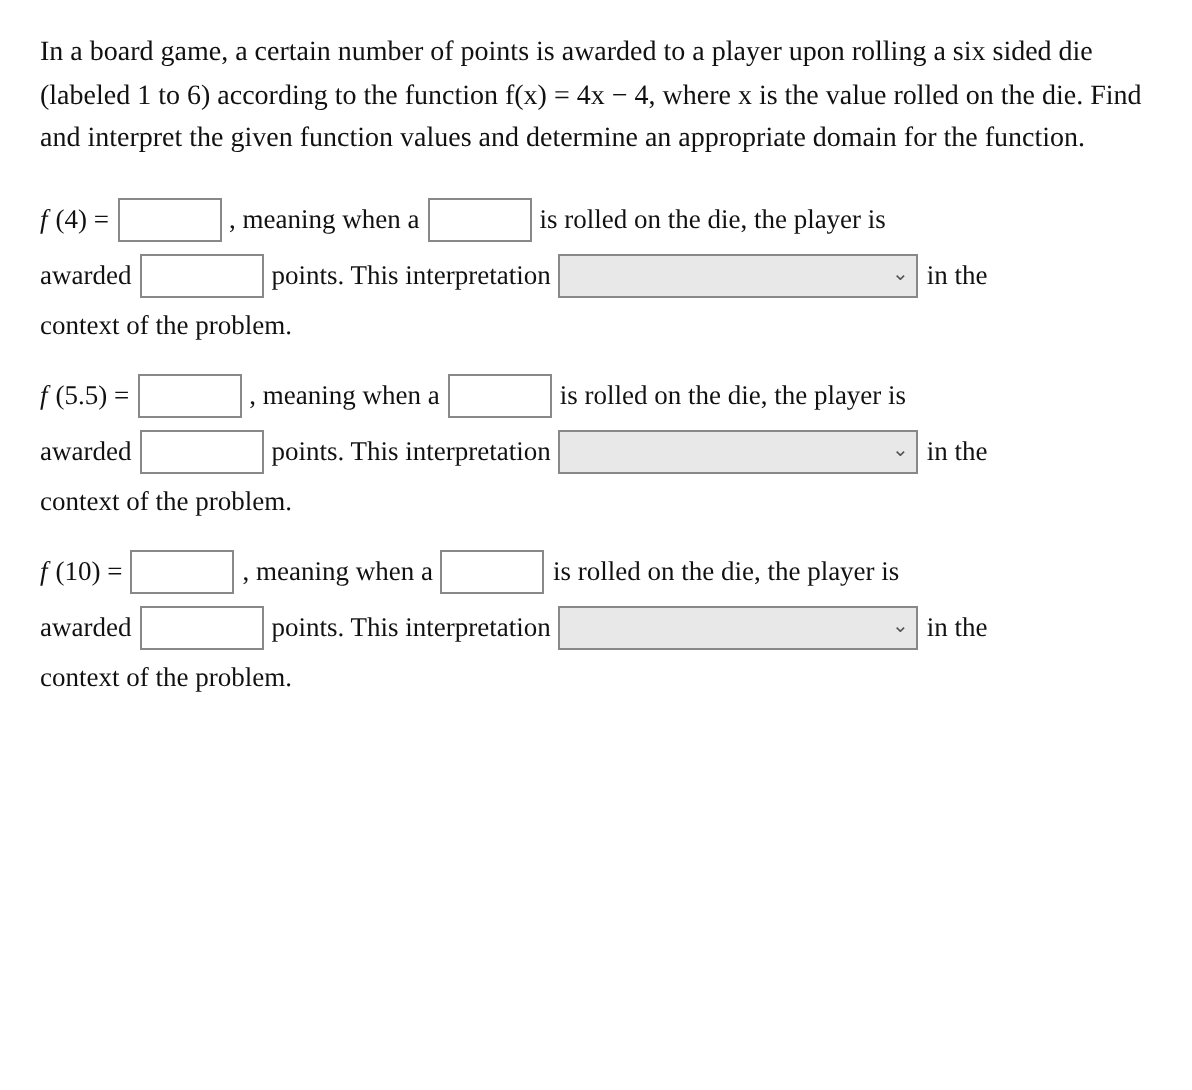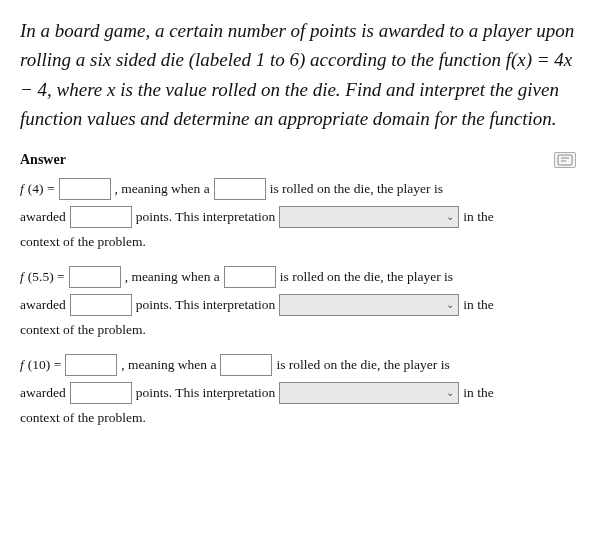--- a/index.html
+++ b/index.html
@@ -12,24 +12,23 @@
       font-family: Georgia, 'Times New Roman', serif;
       font-size: 14px;
       background: #fff;
       color: #111;
       width: 596px;
       min-height: 545px;
       padding: 16px 20px;
     }
 
     .problem-text {
-      font-size: 19px;
+      font-size: 14px;
       line-height: 1.55;
       margin-bottom: 18px;
-      font-style: italic;
     }
 
     .answer-section {
       margin-top: 6px;
     }
 
     .answer-label {
       font-weight: bold;
       font-size: 14px;
       margin-bottom: 10px;
@@ -132,30 +131,20 @@
       font-style: italic;
     }
   </style>
 </head>
 <body>
 
 <div class="problem-text">In a board game, a certain number of points is awarded to a player upon rolling a six sided die (labeled 1 to 6) according to the function f(x) = 4x − 4, where x is the value rolled on the die. Find and interpret the given function values and determine an appropriate domain for the function.</div>
 
 <div class="answer-section">
 
-  <div class="answer-label">
-    <span>Answer</span>
-    <span class="answer-icon">
-      <svg width="16" height="12" viewBox="0 0 16 12">
-        <rect x="1" y="1" width="14" height="10" rx="1" fill="none" stroke="#888" stroke-width="1"></rect>
-        <line x1="4" y1="4" x2="12" y2="4" stroke="#888" stroke-width="1"></line>
-        <line x1="4" y1="7" x2="9" y2="7" stroke="#888" stroke-width="1"></line>
-      </svg>
-    </span>
-  </div>
 
   <div class="section-block">
     <div class="row">
       <span class="fx-label math">f</span>
         <span>(4)&nbsp;=</span>
       <input type="text" class="input-short" value="" style="">
       <span>, meaning when a</span>
       <input type="text" class="input-short" value="" style="">
       <span>is rolled on the die, the player is</span>
     </div>

